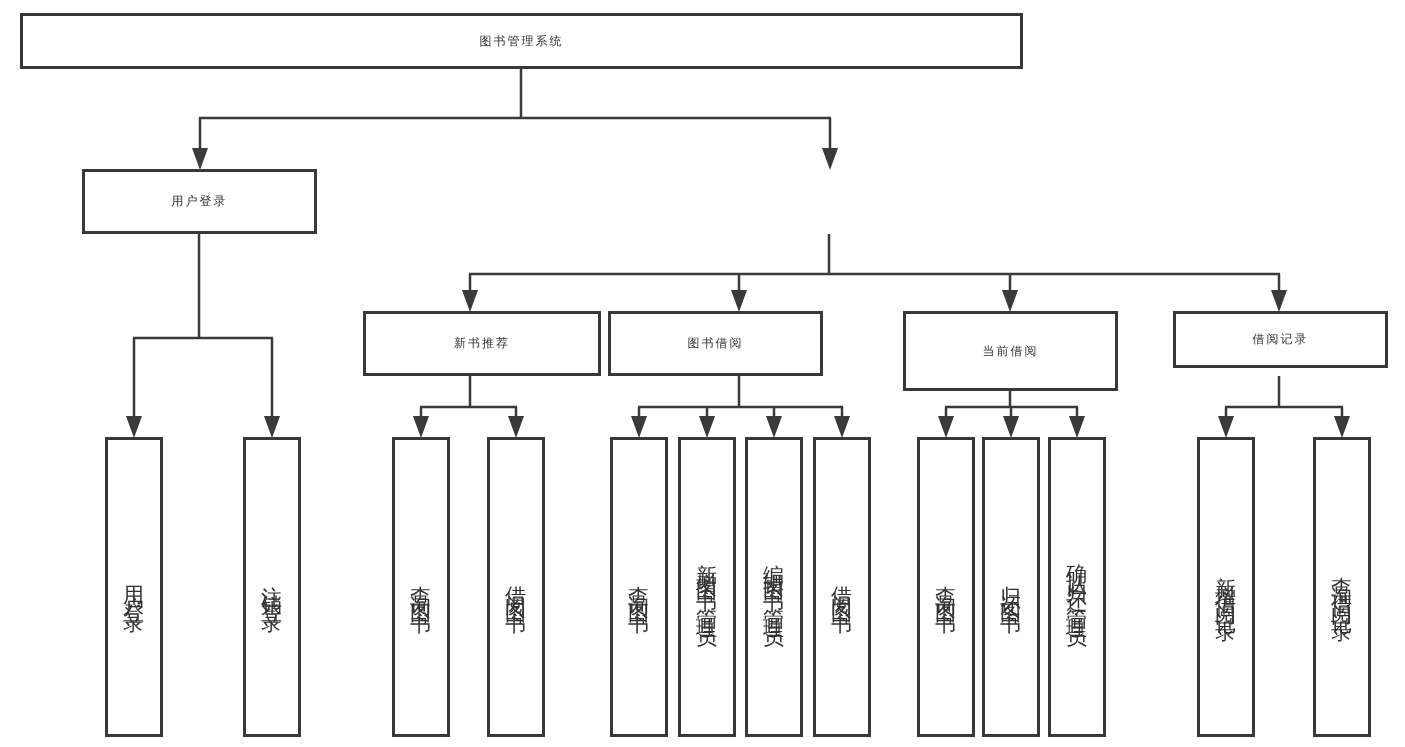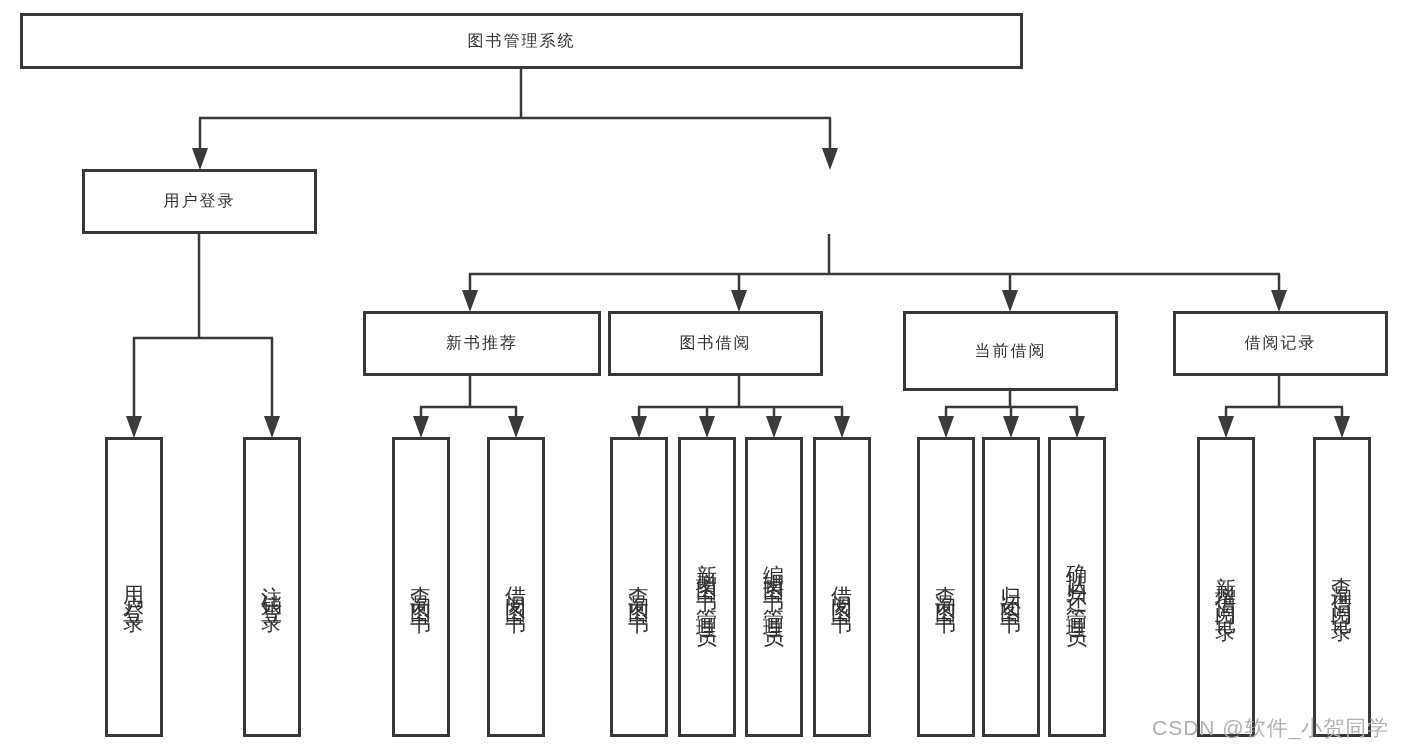--- a/index.html
+++ b/index.html
@@ -6,21 +6,21 @@
   .stage {
     position:relative; width:1405px; height:747px; background:#ffffff;
     font-family:"Liberation Sans", sans-serif; overflow:hidden;
   }
   svg.wires { position:absolute; left:0; top:0; }
   .box {
     position:absolute; box-sizing:border-box; background:#ffffff;
     border:3px solid #383838; display:flex; align-items:center; justify-content:center;
     color:#303030;
   }
-  .hbox { font-size:16px; letter-spacing:2px; }
+  .hbox { font-size:12px; letter-spacing:2px; }
   .vlbl {
     writing-mode:vertical-rl; text-orientation:mixed;
     font-size:21px; letter-spacing:9px; line-height:1; color:#303030;
   }
   .watermark {
     position:absolute; left:1152px; top:714px; width:246px;
     font-size:21px; color:#b2b1b1; letter-spacing:1px; white-space:nowrap; z-index:5;
   }
 </style>
 </head>
@@ -57,21 +57,21 @@
 
   <div class="box hbox" style="left:363px;top:311px;width:238px;height:65px">
     <span>新书推荐</span>
   </div>
   <div class="box hbox" style="left:608px;top:311px;width:215px;height:65px">
     <span>图书借阅</span>
   </div>
   <div class="box hbox" style="left:903px;top:311px;width:215px;height:80px">
     <span>当前借阅</span>
   </div>
-  <div class="box hbox" style="left:1173px;top:311px;width:215px;height:65px">
+  <div class="box hbox" style="left:1173px;top:311px;width:215px;height:57px">
     <span>借阅记录</span>
   </div>
 
   <div class="box" style="left:105px;top:437px;width:58px;height:300px">
     <span class="vlbl">用户登录</span>
   </div>
   <div class="box" style="left:243px;top:437px;width:58px;height:300px">
     <span class="vlbl">注销登录</span>
   </div>
 
@@ -105,15 +105,14 @@
     <span class="vlbl">确认归还（管理员）</span>
   </div>
 
   <div class="box" style="left:1197px;top:437px;width:58px;height:300px">
     <span class="vlbl">新增借阅记录</span>
   </div>
   <div class="box" style="left:1313px;top:437px;width:58px;height:300px">
     <span class="vlbl">查询借阅记录</span>
   </div>
 
-  <div class="watermark">CSDN @软件_小贺同学</div>
 
 </div>
 
 </body></html>

